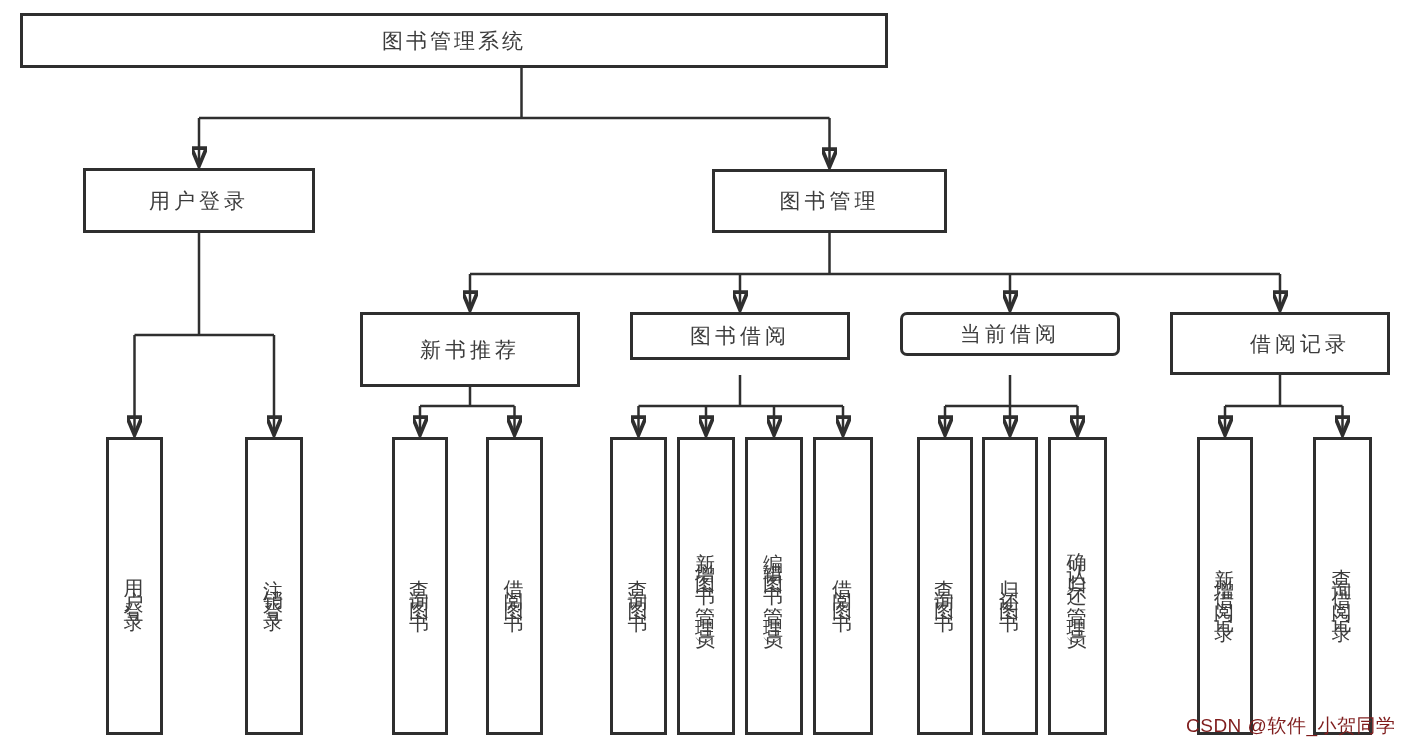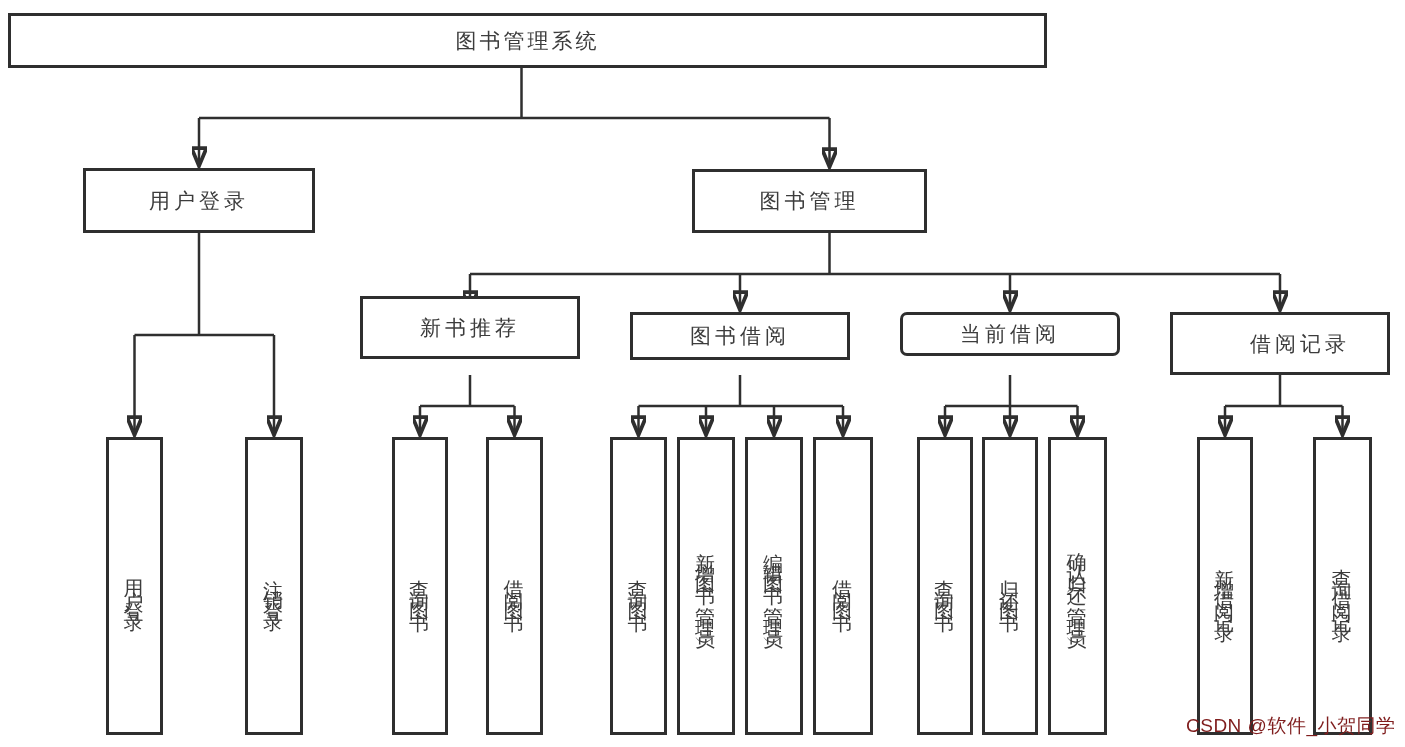--- a/index.html
+++ b/index.html
@@ -119,26 +119,26 @@
       <line x1="1077.5" y1="406" x2="1077.5" y2="435" marker-end="url(#arrow)"></line>
     </g>
 
     <g>
       <path d="M1280,375 V406 M1225,406 H1342.5"></path>
       <line x1="1225" y1="406" x2="1225" y2="435" marker-end="url(#arrow)"></line>
       <line x1="1342.5" y1="406" x2="1342.5" y2="435" marker-end="url(#arrow)"></line>
     </g>
   </svg>
 
-  <div class="hbox root" style="left:8px; top:13px; width:1039px; height:55px;text-align:center;">图书管理系统</div>
+  <div class="hbox root" style="left:20px; top:13px; width:868px; height:55px;text-align:center;">图书管理系统</div>
 
   <div class="hbox" style="left:83px; top:168px; width:232px; height:65px;">用户登录</div>
-  <div class="hbox" style="left:692px; top:169px; width:235px; height:64px;">图书管理</div>
+  <div class="hbox" style="left:712px; top:169px; width:235px; height:64px;">图书管理</div>
 
-  <div class="hbox" style="left:360px; top:296px; width:220px; height:63px;">新书推荐</div>
+  <div class="hbox" style="left:360px; top:312px; width:220px; height:75px;">新书推荐</div>
   <div class="hbox" style="left:630px; top:312px; width:220px; height:48px;">图书借阅</div>
   <div class="hbox" style="left:900px; top:312px; width:220px; height:44px;border-radius:7px;">当前借阅</div>
   <div class="hbox" style="left:1170px; top:312px; width:220px; height:63px;padding-left:40px;">借阅记录</div>
 
   <div class="vbox" style="left:106px; width:57px;">用户登录</div>
   <div class="vbox" style="left:245px; width:58px;">注销登录</div>
 
   <div class="vbox" style="left:392px; width:56px;">查询图书</div>
   <div class="vbox" style="left:486px; width:57px;">借阅图书</div>
 

